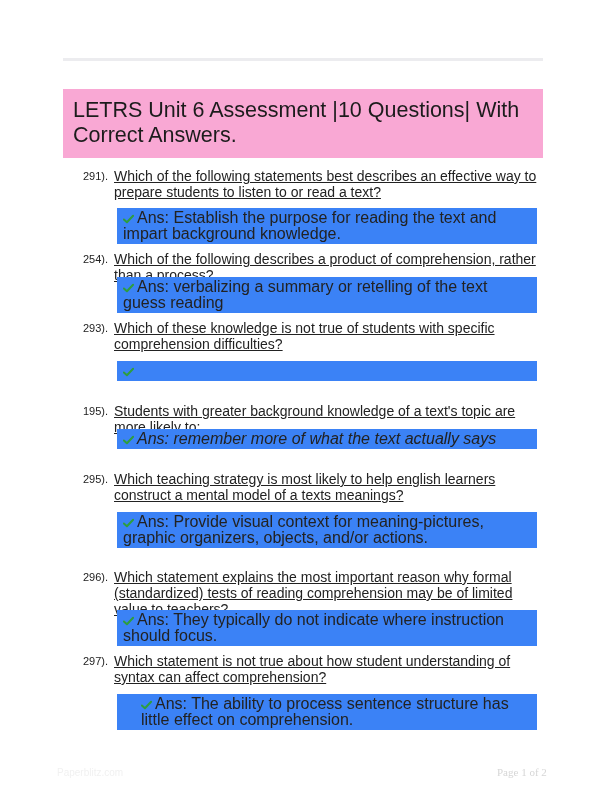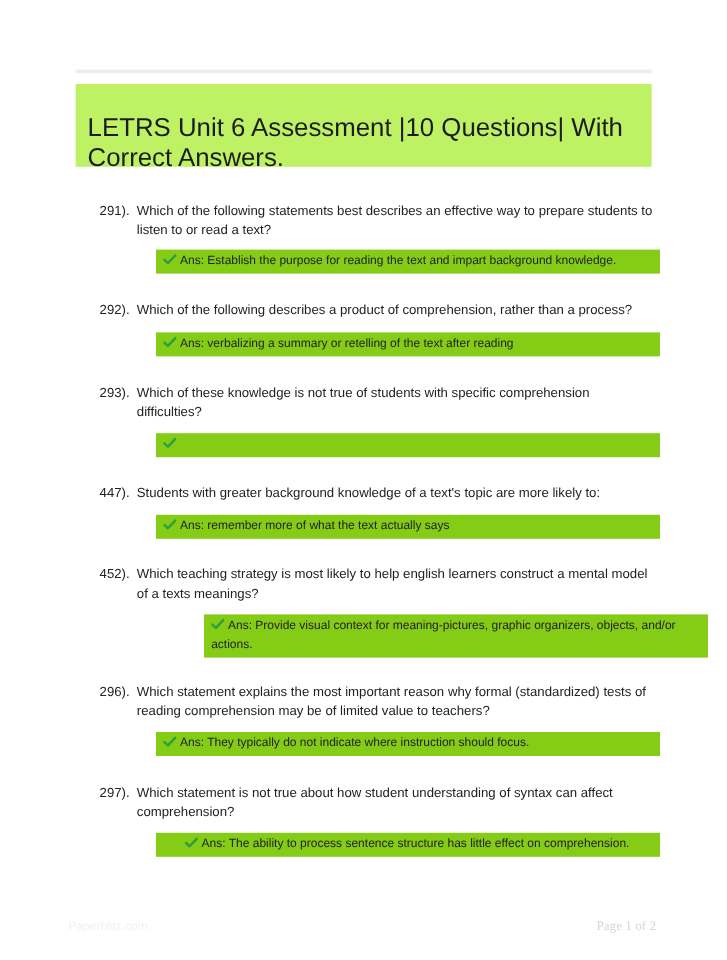--- a/index.html
+++ b/index.html
@@ -6,42 +6,42 @@
     html, body {
       width: 606px; height: 800px; background: #ffffff; overflow: hidden;
       font-family: "Liberation Sans", "DejaVu Sans", sans-serif; color: #222;
     }
     .page { position: relative; width: 606px; height: 800px; }
     .top-rule {
       position: absolute; left: 63px; top: 58px; width: 480px; height: 3px;
       background: #ececef;
     }
     .title-box {
-      position: absolute; left: 63px; top: 70px; width: 480px; height: 69px;
-      background: #bef264; padding: 24px 10px 0 10px;
+      position: absolute; left: 63px; top: 89px; width: 480px; height: 69px;
+      background: #f9a8d4; padding: 9px 10px 0 10px;
     }
     .title {
       font-size: 21.5px; line-height: 25px; color: #1c1c1c; font-weight: normal;
     }
     .questions { position: absolute; left: 0; top: 0; width: 606px; }
     .q {
       position: absolute; left: 75px; width: 470px;
     }
     .q-num {
       position: absolute; left: 8px; top: 0; font-size: 11px; color: #222;
       line-height: 16px;
     }
     .q-text {
       position: absolute; left: 39px; top: 0; width: 430px;
-      font-size: 11px; line-height: 16px; color: #222;
+      font-size: 14px; line-height: 16px; color: #222; text-decoration: underline;
     }
     .ans {
-      position: absolute; left: 55px; width: 420px;
-      background: #84cc16; padding: 2px 6px 2px 6px;
-      font-size: 10px; line-height: 16px; color: #222;
+      position: absolute; left: 42px; width: 420px;
+      background: #3b82f6; padding: 2px 6px 2px 6px;
+      font-size: 16px; line-height: 16px; color: #222;
     }
     .check {
       display: inline-block; width: 11px; height: 10px; margin-right: 3px;
       vertical-align: -1px;
     }
     .footer-left {
       position: absolute; left: 57px; top: 767px; font-size: 10px;
       color: #f1f1f1; font-family: "Liberation Sans", sans-serif;
     }
     .footer-right {
@@ -65,53 +65,53 @@
       <span class="q-num">291).</span>
       <span class="q-text">Which of the following statements best describes an effective way to prepare students to listen to or read a text?</span>
       <div class="ans" style="top:40px;">
         <svg class="check" viewBox="0 0 12 10">
             <path d="M1 5.5 L4.3 8.5 L11 1.5" stroke="#2e9e3e" stroke-width="2.2" fill="none" stroke-linecap="round" stroke-linejoin="round"></path>
           </svg><span>Ans: Establish the purpose for reading the text and impart background knowledge.</span>
       </div>
     </div>
 
     <div class="q" style="top:251px;">
-      <span class="q-num">292).</span>
+      <span class="q-num">254).</span>
       <span class="q-text">Which of the following describes a product of comprehension, rather than a process?</span>
       <div class="ans" style="top:26px;">
         <svg class="check" viewBox="0 0 12 10">
             <path d="M1 5.5 L4.3 8.5 L11 1.5" stroke="#2e9e3e" stroke-width="2.2" fill="none" stroke-linecap="round" stroke-linejoin="round"></path>
-          </svg><span>Ans: verbalizing a summary or retelling of the text after reading</span>
+          </svg><span>Ans: verbalizing a summary or retelling of the text guess reading</span>
       </div>
     </div>
 
     <div class="q" style="top:320px;">
       <span class="q-num">293).</span>
       <span class="q-text" style="width:400px;">Which of these knowledge is not true of students with specific comprehension difficulties?</span>
       <div class="ans" style="top:41px;">
         <svg class="check" viewBox="0 0 12 10">
             <path d="M1 5.5 L4.3 8.5 L11 1.5" stroke="#2e9e3e" stroke-width="2.2" fill="none" stroke-linecap="round" stroke-linejoin="round"></path>
           </svg>
       </div>
     </div>
 
     <div class="q" style="top:403px;">
-      <span class="q-num">447).</span>
+      <span class="q-num">195).</span>
       <span class="q-text">Students with greater background knowledge of a text's topic are more likely to:</span>
-      <div class="ans" style="top:26px;">
+      <div class="ans" style="top:26px;font-style:italic;">
         <svg class="check" viewBox="0 0 12 10">
             <path d="M1 5.5 L4.3 8.5 L11 1.5" stroke="#2e9e3e" stroke-width="2.2" fill="none" stroke-linecap="round" stroke-linejoin="round"></path>
           </svg><span>Ans: remember more of what the text actually says</span>
       </div>
     </div>
 
     <div class="q" style="top:471px;">
-      <span class="q-num">452).</span>
+      <span class="q-num">295).</span>
       <span class="q-text">Which teaching strategy is most likely to help english learners construct a mental model of a texts meanings?</span>
-      <div class="ans" style="top:41px;margin-left:40px;">
+      <div class="ans" style="top:41px;">
         <svg class="check" viewBox="0 0 12 10">
             <path d="M1 5.5 L4.3 8.5 L11 1.5" stroke="#2e9e3e" stroke-width="2.2" fill="none" stroke-linecap="round" stroke-linejoin="round"></path>
           </svg><span>Ans: Provide visual context for meaning-pictures, graphic organizers, objects, and/or actions.</span>
       </div>
     </div>
 
     <div class="q" style="top:569px;">
       <span class="q-num">296).</span>
       <span class="q-text">Which statement explains the most important reason why formal (standardized) tests of reading comprehension may be of limited value to teachers?</span>
       <div class="ans" style="top:41px;">

